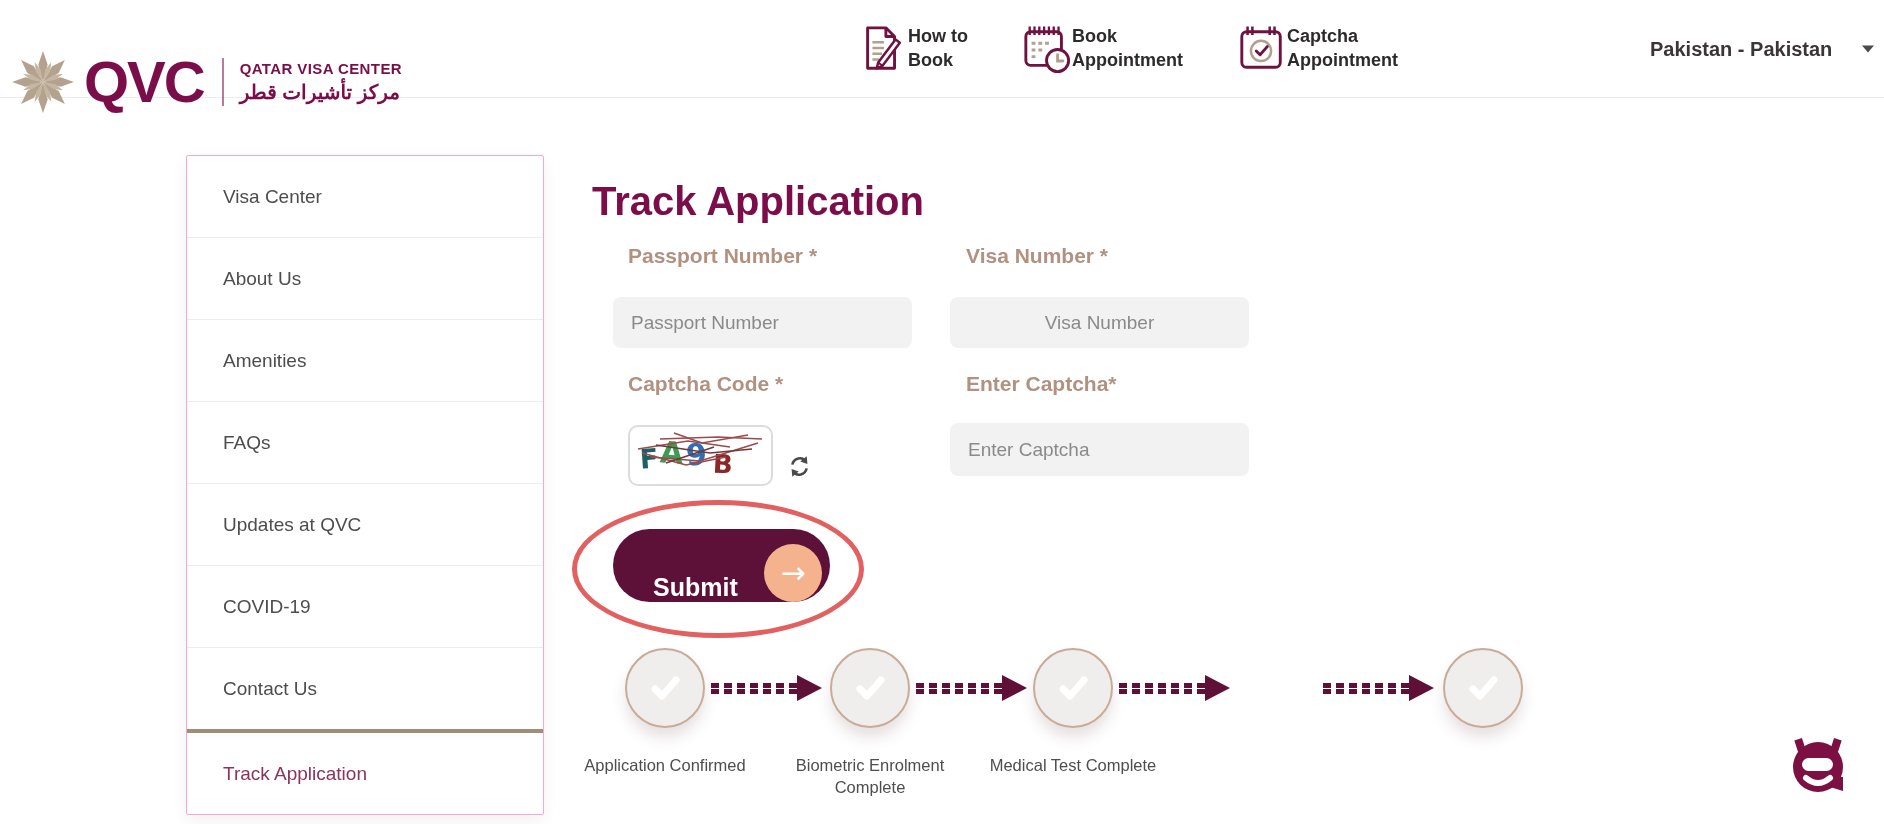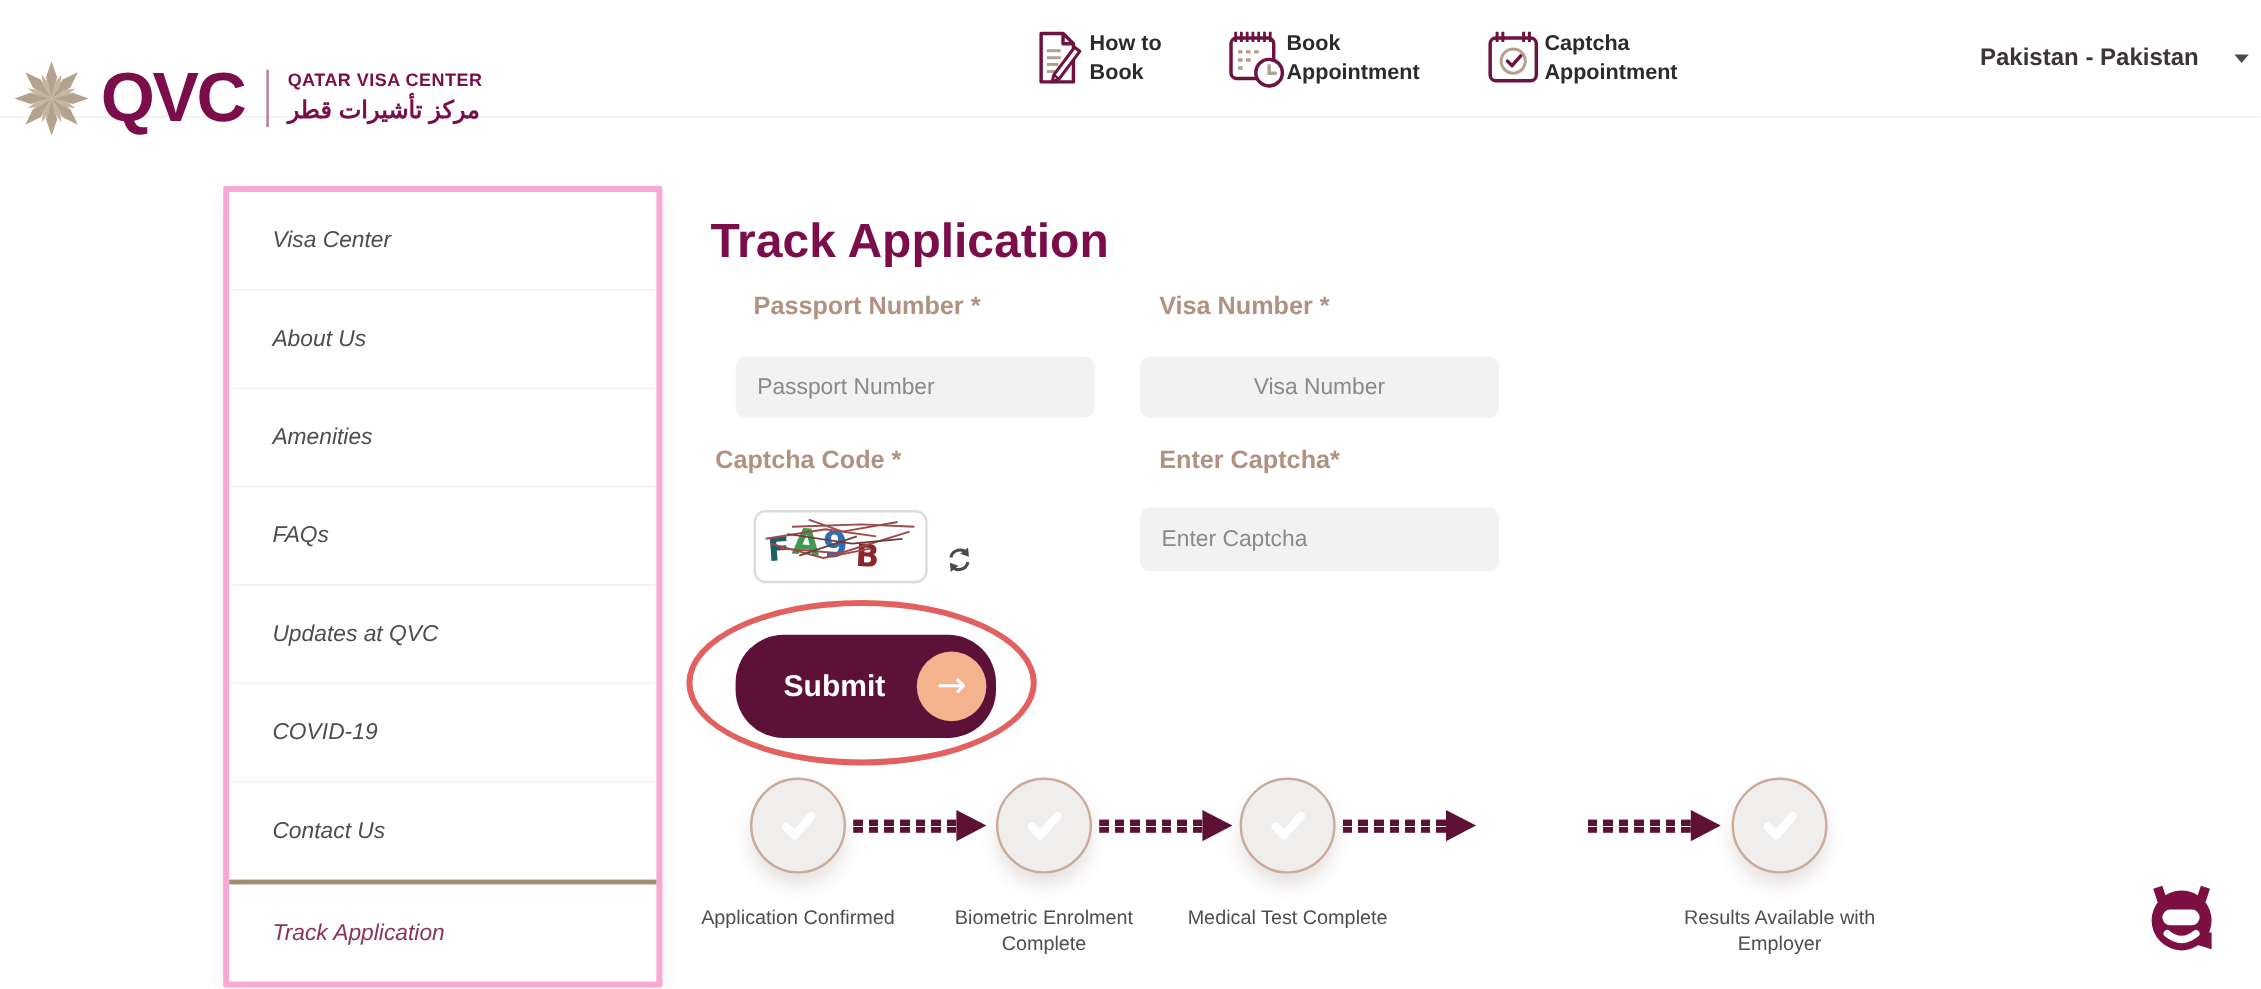--- a/index.html
+++ b/index.html
@@ -19,48 +19,48 @@
   .logo-name-ar{font-size:20px;font-weight:700;color:#7a0d4a;direction:rtl;text-align:left;}
   .nav{position:absolute;left:858px;top:50%;transform:translateY(-50%);display:flex;align-items:center;gap:54px;}
   .nav-item{display:flex;align-items:center;gap:0;cursor:pointer;}
   .nav-icon{width:50px;height:52px;flex:0 0 auto;}
   .nav-label{font-size:18px;font-weight:700;color:#2d2a2b;line-height:1.3;}
   .nav-label span{display:block;}
   .lang{position:absolute;left:1650px;top:50%;transform:translateY(-50%);display:flex;align-items:center;gap:30px;cursor:pointer;}
   .lang-text{font-size:20px;font-weight:700;color:#3b3537;}
   .caret{width:0;height:0;border-left:6px solid transparent;border-right:6px solid transparent;border-top:7px solid #4b4b4b;}
   
-  .sidebar{position:absolute;left:186px;top:155px;width:356px;background:#fff;border:5px solid #f9a8d4;border-radius:2px;box-shadow:0 6px 16px rgba(0,0,0,0.06);font-style:italic;}
+  .sidebar{position:absolute;left:186px;top:155px;width:356px;background:#fff;border:1px solid #f9a8d4;border-radius:2px;box-shadow:0 6px 16px rgba(0,0,0,0.06);}
   .side-item{height:81px;display:flex;align-items:center;padding-left:36px;font-size:19px;color:#4d4d4d;cursor:pointer;font-weight:500;}
   .side-item + .side-item{border-top:1px solid #ededed;}
   .side-item.active{border-top:4px solid #a28d76;color:#8b3359;}
   
   .page-title{position:absolute;left:592px;top:152px;font-size:40px;font-weight:800;color:#7a0d4a;}
   .form-label{position:absolute;font-size:21px;font-weight:600;color:#b19180;}
   .lbl-passport{left:628px;top:244px;}
   .lbl-visa{left:966px;top:244px;}
-  .lbl-captcha{left:596px;top:372px;}
+  .lbl-captcha{left:628px;top:372px;}
   .lbl-enter-captcha{left:966px;top:372px;}
   .text-input{position:absolute;width:299px;height:51px;background:#f2f2f2;border:none;border-radius:8px;padding:0 18px;box-sizing:border-box;font-size:19px;color:#a16207;font-family:"Liberation Sans",sans-serif;outline:none;}
   .text-input::placeholder{color:#8a8a8a;opacity:1;}
   .inp-passport{left:613px;top:297px;}
   .inp-visa{left:950px;top:297px;text-align:center;}
   .inp-enter-captcha{left:950px;top:423px;height:53px;}
   
   .captcha-box{position:absolute;left:628px;top:425px;width:145px;height:61px;background:#fff;border:2px solid #dcdcdc;border-radius:10px;box-sizing:border-box;overflow:hidden;}
   .captcha-chars{position:absolute;left:10px;top:8px;display:flex;font-weight:800;font-family:"DejaVu Sans",sans-serif;}
   .captcha-chars span{display:inline-block;}
   .cc0{font-size:27px;transform:rotate(-4deg);margin-top:8px;}
   .cc1{font-size:30px;transform:rotate(4deg);margin-left:2px;}
   .cc2{font-size:30px;transform:rotate(-3deg);margin-left:2px;margin-top:2px;}
   .cc3{font-size:26px;transform:rotate(3deg);margin-left:6px;margin-top:14px;}
   .captcha-lines{position:absolute;left:0;top:0;}
   .refresh-btn{position:absolute;left:786px;top:454px;width:26px;height:26px;cursor:pointer;background:none;border:none;padding:0;}
   
-  .submit-btn{position:absolute;left:613px;top:529px;width:217px;height:86px;background:#5d1138;border:none;border-radius:40px;display:flex;align-items:center;cursor:pointer;padding:0 8px 0 40px;box-sizing:border-box;justify-content:space-between;}
+  .submit-btn{position:absolute;left:613px;top:529px;width:217px;height:73px;background:#5d1138;border:none;border-radius:40px;display:flex;align-items:flex-end;cursor:pointer;padding:0 8px 0 40px;box-sizing:border-box;justify-content:space-between;}
   .submit-label{color:#fff;font-size:25px;font-weight:600;font-family:"Liberation Sans",sans-serif;}
   .submit-arrow-circle{width:58px;height:58px;border-radius:50%;background:#f4b38d;display:flex;align-items:center;justify-content:center;}
   .submit-arrow{color:#fff;font-size:30px;line-height:1;font-family:"DejaVu Sans",sans-serif;}
   .annotation-ellipse{position:absolute;left:572px;top:500px;width:292px;height:138px;border:5px solid #e2605f;border-radius:50%;box-sizing:border-box;pointer-events:none;}
   
   .tracker{position:absolute;left:625px;top:648px;width:920px;height:170px;}
   .step{position:absolute;top:0;width:184px;text-align:center;}
   .step-circle{width:80px;height:80px;border-radius:50%;background:#f0eded;border:2px solid #c8ab99;box-sizing:border-box;margin:0 auto;display:flex;align-items:center;justify-content:center;box-shadow:0 10px 14px rgba(130,95,95,0.18);}
   .step-label{margin-top:26px;font-size:16.5px;color:#4e4e4e;line-height:1.35;}
   .step-excl{display:flex;flex-direction:column;align-items:center;gap:5px;}
@@ -260,21 +260,20 @@
   <div class="connector" style="left:494px;"></div>
 
   <div class="connector" style="left:698px;"></div>
 
   <div class="step" style="left:766px;">
     <div class="step-circle">
       <svg width="44" height="44" viewBox="0 0 44 44">
         <path d="M12 23 L19 30 L33 14" fill="none" stroke="#ffffff" stroke-width="7" stroke-linecap="round" stroke-linejoin="round"></path>
       </svg>
     </div>
-    <div class="step-label">Results Available with Employer</div>
   </div>
 </div>
 
 <button class="chat-btn">
   <svg viewBox="0 0 64 64" width="64" height="64">
     <path fill="#7c1042" d="M44 42 h13 v14 l-13 -4 z"></path>
     <circle cx="32" cy="32" r="25" fill="#7c1042"></circle>
     <path fill="#7c1042" d="M10 4 h8 v12 h-8 z" transform="rotate(-18 14 10)"></path>
     <path fill="#7c1042" d="M46 4 h8 v12 h-8 z" transform="rotate(18 50 10)"></path>
     <rect x="16" y="23" width="31" height="13" rx="6.5" fill="#ffffff"></rect>

